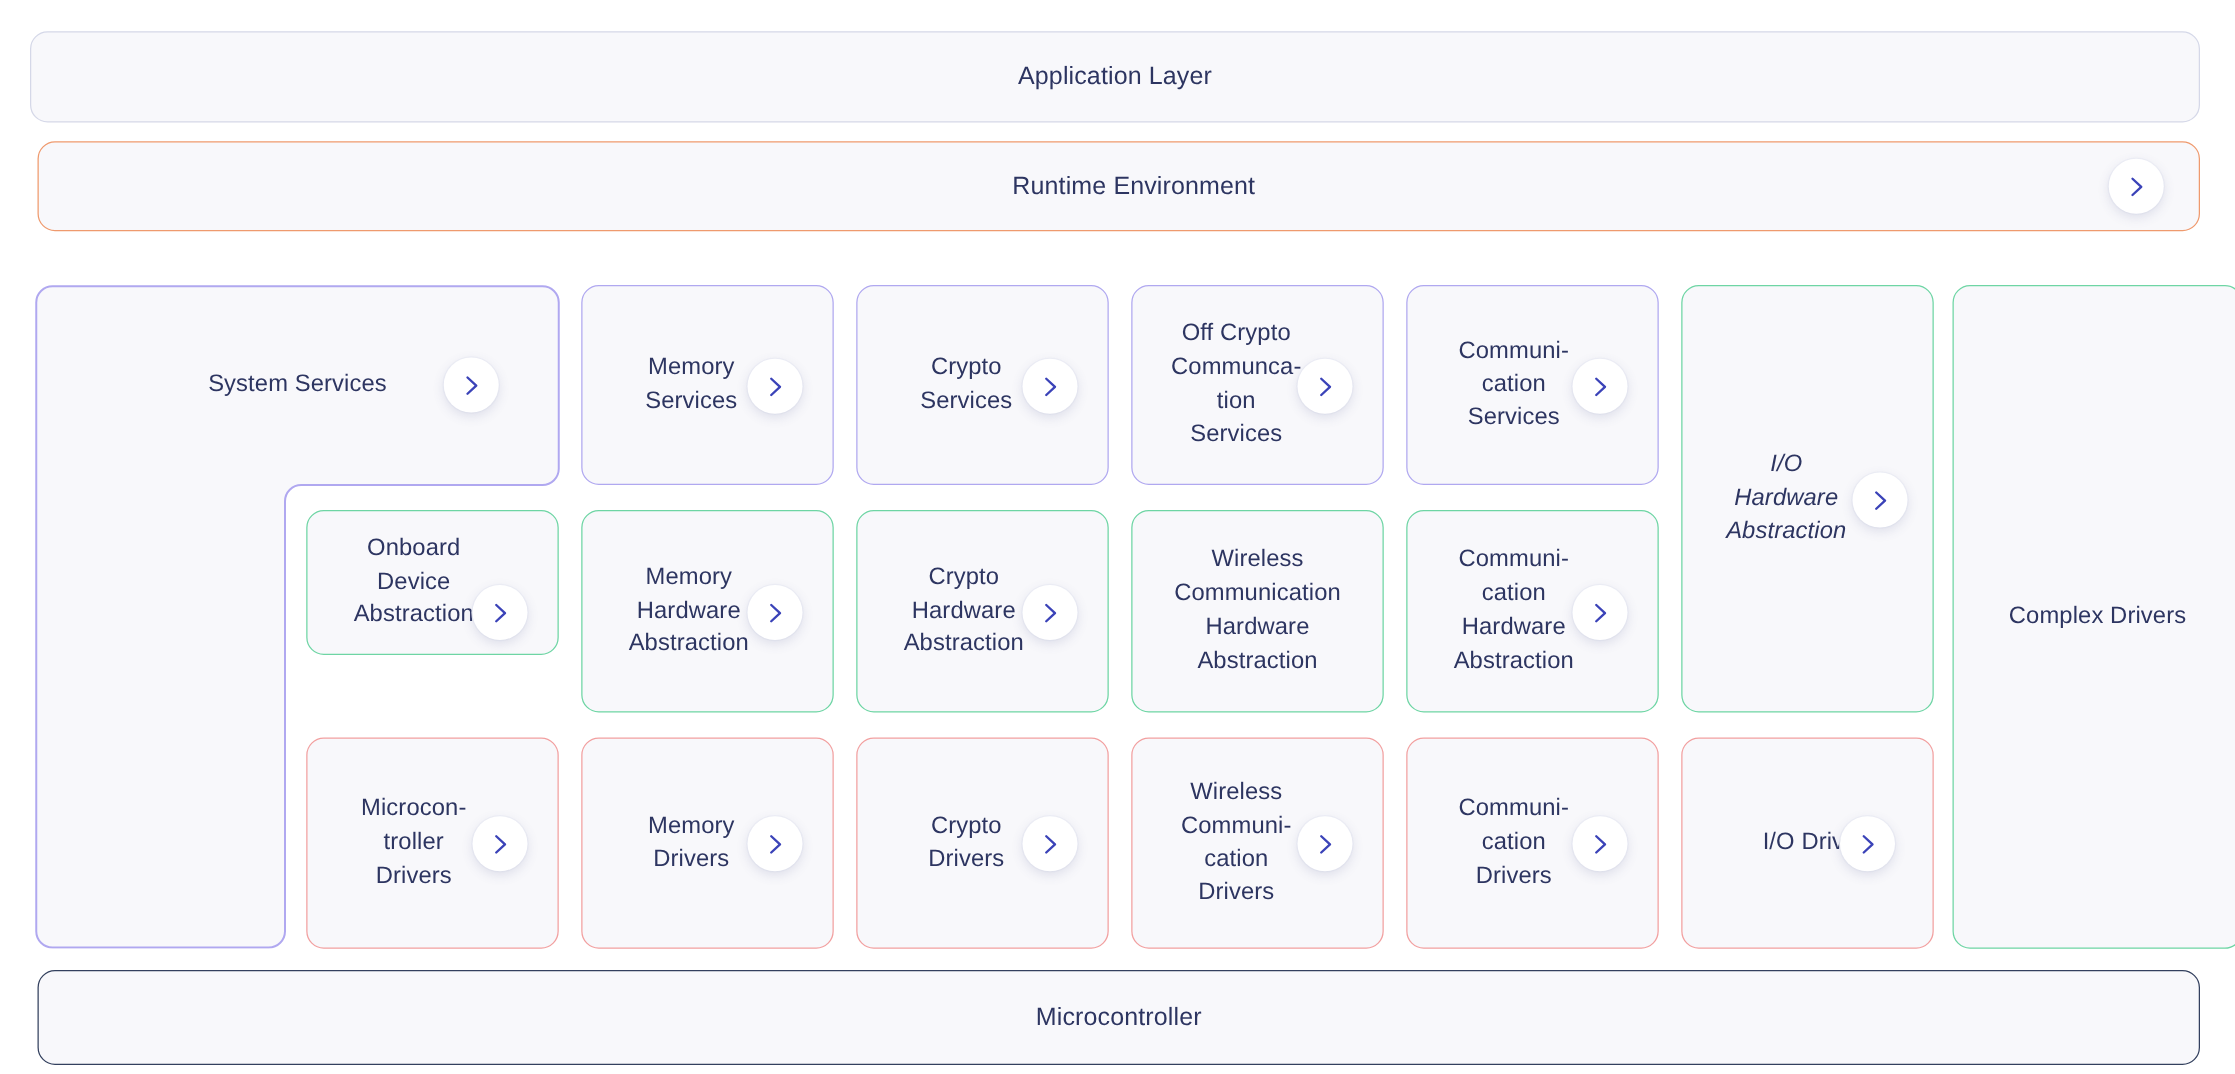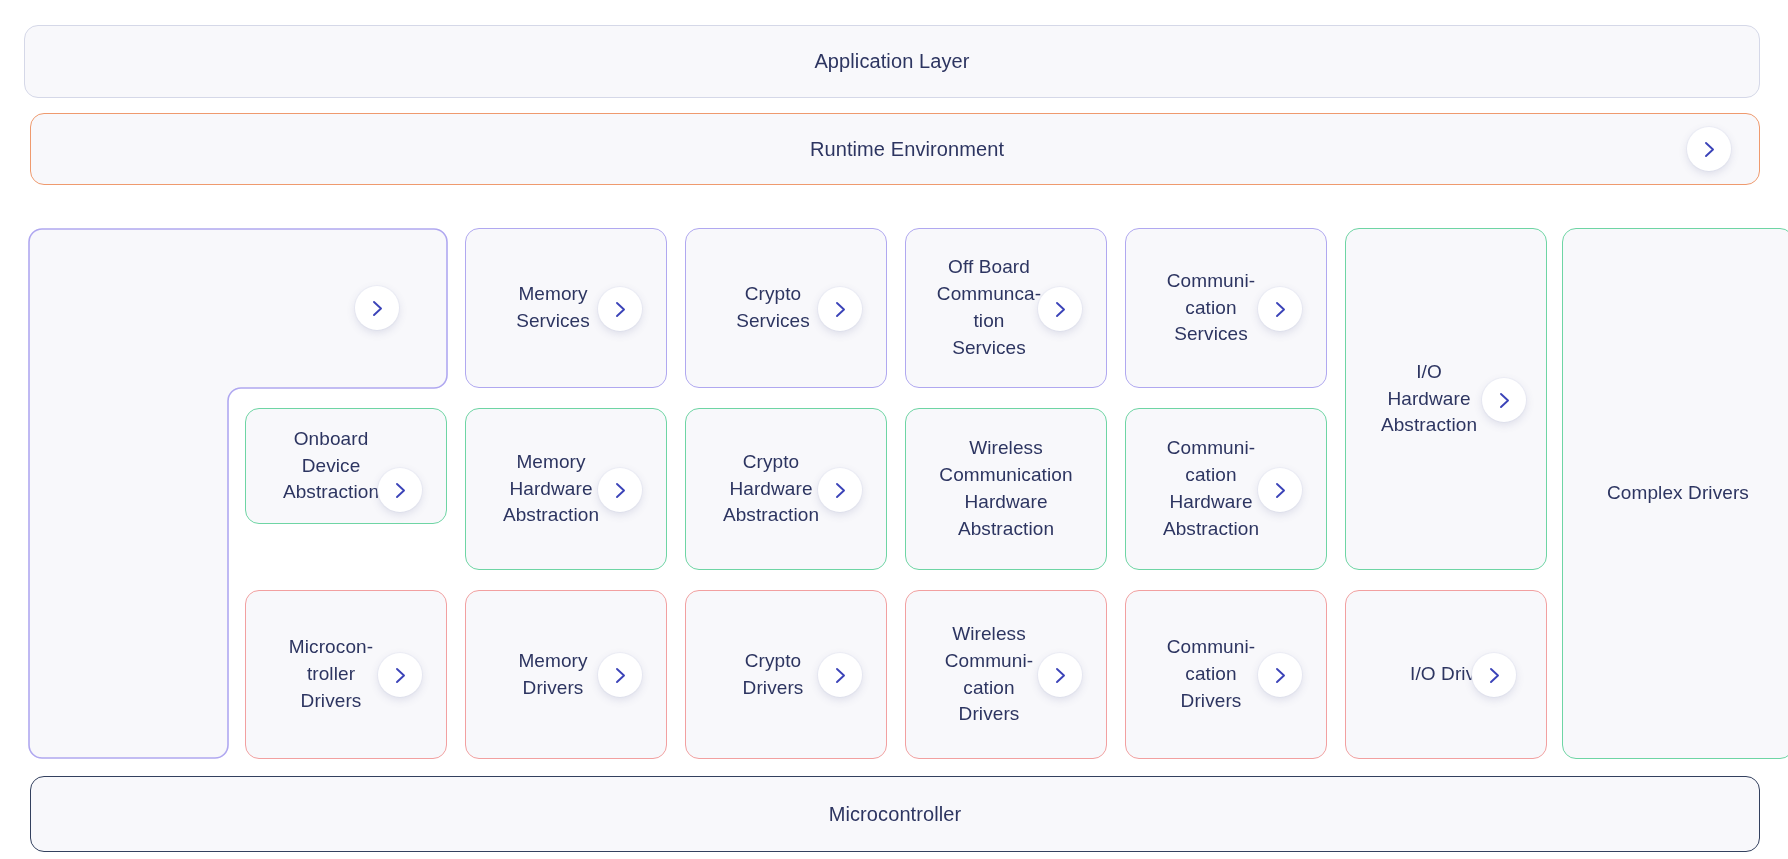--- a/index.html
+++ b/index.html
@@ -74,20 +74,23 @@
       </svg>
     </span>
   </div>
 
   <div class="lshape" style="left:28px; top:228px; width:420px; height:531px;">
     <svg width="420" height="531" viewBox="0 0 420 531">
       <path d="M 14 1 H 406 A 13 13 0 0 1 419 14 V 147 A 13 13 0 0 1 406 160
                H 213 A 13 13 0 0 0 200 173 V 517 A 13 13 0 0 1 187 530
                H 14 A 13 13 0 0 1 1 517 V 14 A 13 13 0 0 1 14 1 Z" fill="#f8f8fb" stroke="#b0a8f0" stroke-width="1.6"></path>
     </svg>
+    <div class="inner-label" style="width:420px; height:160px;">
+      <span class="label">System Services</span>
+    </div>
     <span class="chev" style="left:327px; top:58px;">
       <svg width="13" height="17" viewBox="0 0 13 17" fill="none">
         <path d="M3 2 L10 8.5 L3 15" stroke="#3b43b8" stroke-width="1.9" stroke-linecap="round" stroke-linejoin="round"></path>
       </svg>
     </span>
   </div>
 
   <div class="box b-purple" style="left:465px; top:228px; width:202px; height:160px;">
     <span class="label" style="margin-right:26px;">Memory
 Services</span>
@@ -102,21 +105,21 @@
     <span class="label" style="margin-right:26px;">Crypto
 Services</span>
     <span class="chev" style="left:132px; top:58px;">
       <svg width="13" height="17" viewBox="0 0 13 17" fill="none">
         <path d="M3 2 L10 8.5 L3 15" stroke="#3b43b8" stroke-width="1.9" stroke-linecap="round" stroke-linejoin="round"></path>
         </svg>
     </span>
   </div>
 
   <div class="box b-purple" style="left:905px; top:228px; width:202px; height:160px;">
-    <span class="label" style="margin-right:34px;">Off Board
+    <span class="label" style="margin-right:34px;">Off Crypto
 Communca-
 tion
 Services</span>
     <span class="chev" style="left:132px; top:58px;">
       <svg width="13" height="17" viewBox="0 0 13 17" fill="none">
         <path d="M3 2 L10 8.5 L3 15" stroke="#3b43b8" stroke-width="1.9" stroke-linecap="round" stroke-linejoin="round"></path>
         </svg>
     </span>
   </div>
 
@@ -125,21 +128,21 @@
 cation
 Services</span>
     <span class="chev" style="left:132px; top:58px;">
       <svg width="13" height="17" viewBox="0 0 13 17" fill="none">
         <path d="M3 2 L10 8.5 L3 15" stroke="#3b43b8" stroke-width="1.9" stroke-linecap="round" stroke-linejoin="round"></path>
         </svg>
     </span>
   </div>
 
   <div class="box b-green" style="left:1345px; top:228px; width:202px; height:342px;">
-    <span class="label" style="margin-right:34px;">I/O
+    <span class="label" style="margin-right:34px;font-style:italic;">I/O
 Hardware
 Abstraction</span>
     <span class="chev" style="left:136px; top:149px;">
       <svg width="13" height="17" viewBox="0 0 13 17" fill="none">
         <path d="M3 2 L10 8.5 L3 15" stroke="#3b43b8" stroke-width="1.9" stroke-linecap="round" stroke-linejoin="round"></path>
         </svg>
     </span>
   </div>
 
   <div class="box b-green" style="left:1562px; top:228px; width:232px; height:531px;">

